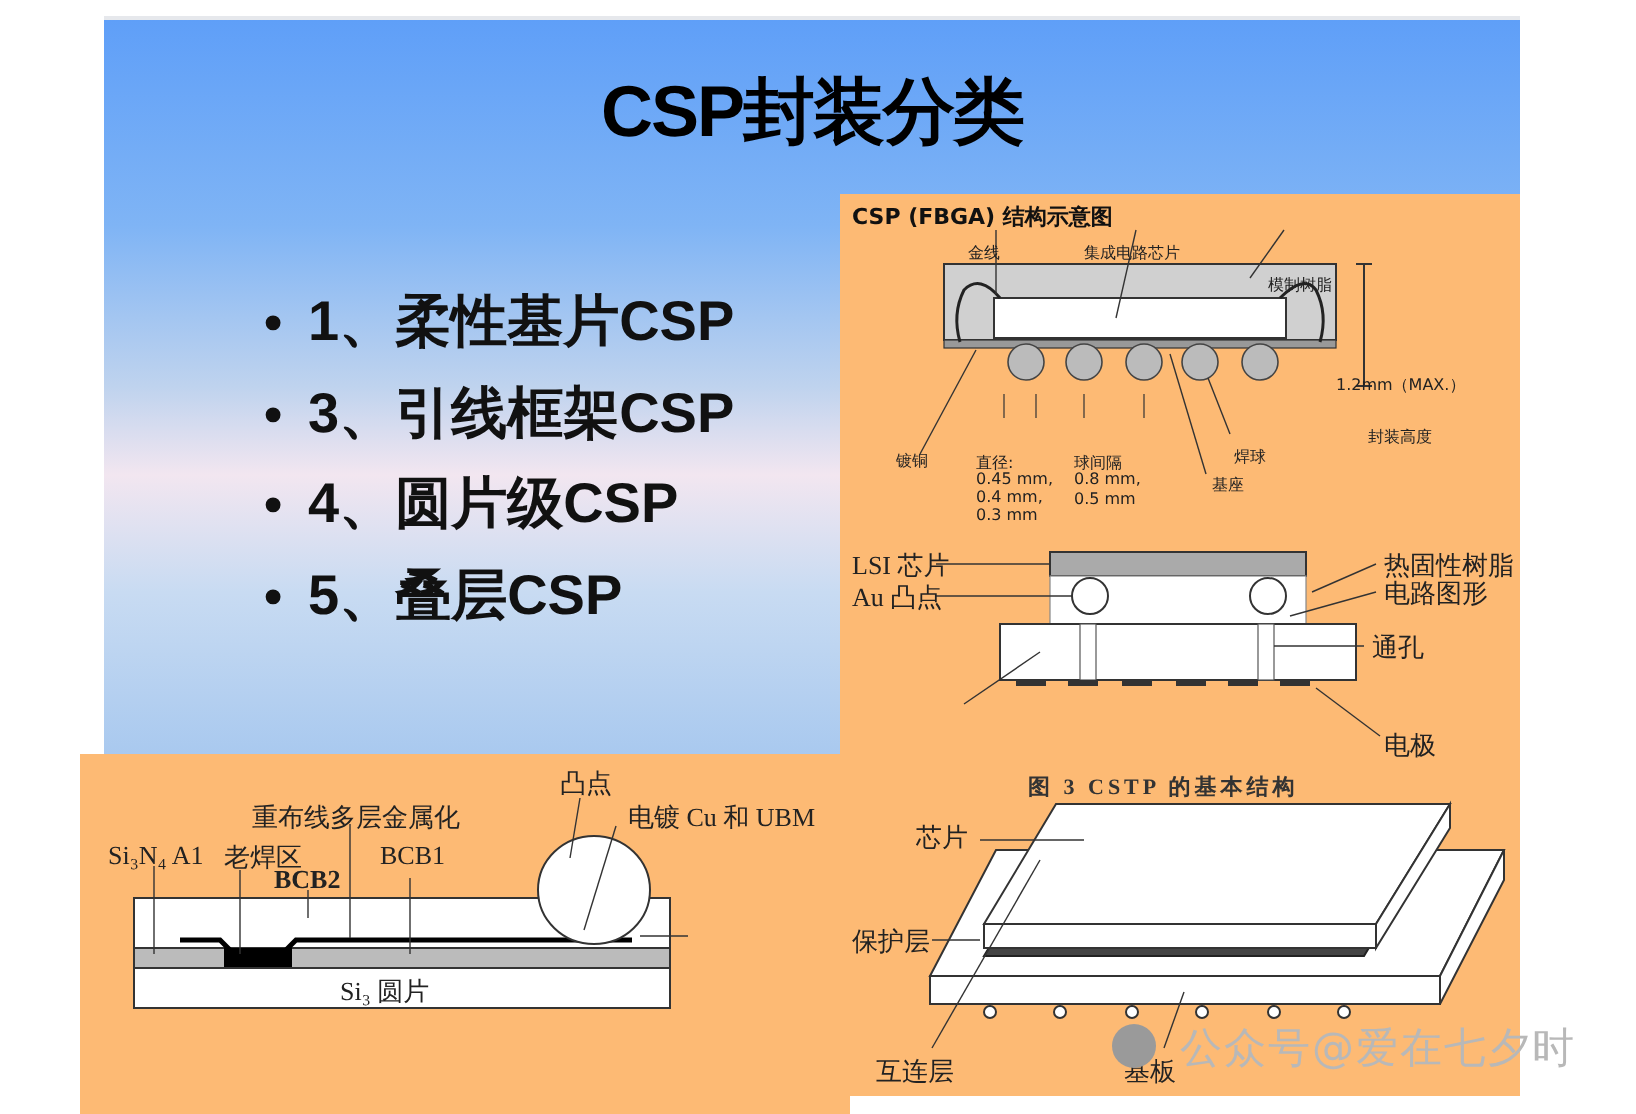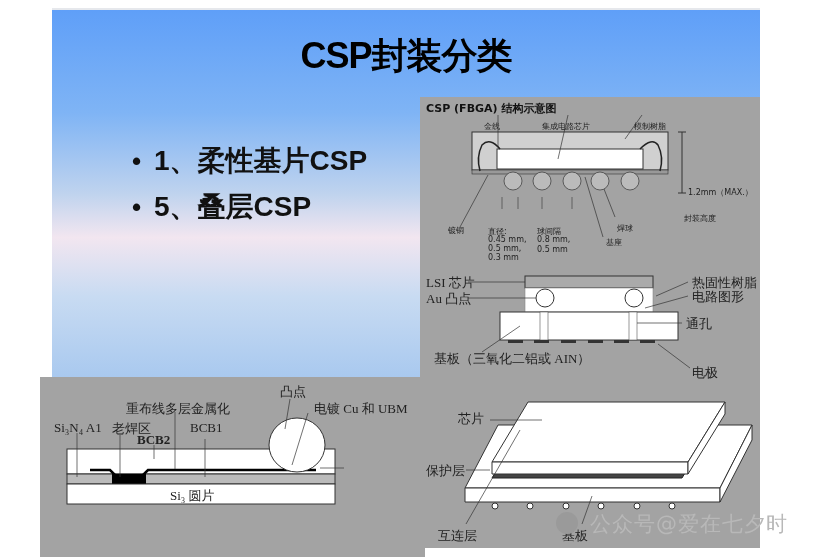--- a/index.html
+++ b/index.html
@@ -8,41 +8,43 @@
   .topline { position:absolute; left:52px; top:8px; width:708px; height:2px; background:#e6e8ec; }
   .slide { position:absolute; left:52px; top:10px; width:708px; height:367px;
            background:linear-gradient(180deg,#5f9ff8 0%,#7fb4f5 28%,#bfd3ee 50%,#f2e6f0 62%,#c8dbf2 78%,#a9c9ef 100%); }
   .slide-title { position:absolute; left:0; top:22px; width:100%; text-align:center;
                  font-family:"Liberation Sans", sans-serif; font-weight:bold; font-size:36px; color:#000; letter-spacing:-1px; }
   .bullets { position:absolute; left:80px; top:128px; margin:0; padding:0; list-style:none; }
   .bullets li { font-family:"Liberation Sans", sans-serif; font-weight:bold; font-size:28px; color:#111;
                 height:45.5px; line-height:45.5px; white-space:nowrap; }
   .bullets .dot { display:inline-block; width:22px; font-size:26px; }
 
-  .panel { position:absolute; background:#a3a3a3; }
+  .panel { position:absolute; background:#fdba74; }
   .p1 { left:420px; top:97px; width:340px; height:165px; }
   .p2 { left:420px; top:262px; width:340px; height:138px; }
   .p3 { left:40px; top:377px; width:385px; height:212px; }
   .p4 { left:420px; top:400px; width:340px; height:148px; }
   .lbl { position:absolute; font-size:9px; color:#222; white-space:nowrap; font-family:"DejaVu Sans", sans-serif; }
   .serif { font-family:"Liberation Serif", serif; font-size:13px; color:#222; }
   .cap { font-family:"Liberation Serif", serif; font-size:11px; font-weight:bold; color:#333; letter-spacing:2px; }
   svg { position:absolute; left:0; top:0; }
   .wm { position:absolute; left:590px; top:510px; font-size:21px; color:#b8b8b8; letter-spacing:1px; font-family:"DejaVu Sans", sans-serif; }
   .wm-dot { position:absolute; left:556px; top:512px; width:22px; height:22px; border-radius:50%; background:#9a9a9a; }
 </style>
 </head>
 <body>
 
 <div class="topline"></div>
 
 <div class="slide">
   <div class="slide-title">CSP封装分类</div>
   <ul class="bullets">
     <li><span class="dot">•</span><span>1、柔性基片CSP</span></li>
+    <li><span class="dot">•</span><span>3、引线框架CSP</span></li>
+    <li><span class="dot">•</span><span>4、圆片级CSP</span></li>
     <li><span class="dot">•</span><span>5、叠层CSP</span></li>
   </ul>
 </div>
 
 <div class="panel p1">
   <svg width="340" height="165">
     <rect x="52" y="35" width="196" height="38" fill="#d0d0d0" stroke="#333" stroke-width="1"></rect>
     <rect x="77" y="52" width="146" height="20" fill="#fff" stroke="#333"></rect>
     <rect x="52" y="73" width="196" height="4" fill="#999" stroke="#333" stroke-width="0.6"></rect>
     <path d="M80 52 Q70 40 62 48 Q56 60 60 74" fill="none" stroke="#222" stroke-width="1.5"></path>
@@ -64,27 +66,27 @@
     <line x1="195" y1="120" x2="184" y2="92" stroke="#333" stroke-width="0.7"></line>
     <line x1="183" y1="140" x2="165" y2="80" stroke="#333" stroke-width="0.7"></line>
     <line x1="82" y1="100" x2="82" y2="112" stroke="#333" stroke-width="0.6"></line>
       <line x1="98" y1="100" x2="98" y2="112" stroke="#333" stroke-width="0.6"></line>
     <line x1="122" y1="100" x2="122" y2="112" stroke="#333" stroke-width="0.6"></line>
       <line x1="152" y1="100" x2="152" y2="112" stroke="#333" stroke-width="0.6"></line>
   </svg>
   <div class="lbl" style="left:6px;top:4px;font-size:11px;font-weight:bold;color:#111;">CSP (FBGA) 结构示意图</div>
   <div class="lbl" style="left:64px;top:24px;font-size:8px;">金线</div>
   <div class="lbl" style="left:122px;top:24px;font-size:8px;">集成电路芯片</div>
-  <div class="lbl" style="left:214px;top:24px;font-size:8px;">模制树脂</div>
+  <div class="lbl" style="left:214px;top:40px;font-size:8px;">模制树脂</div>
   <div class="lbl" style="left:264px;top:80px;font-size:8px;margin-top:36px;">封装高度</div>
-  <div class="lbl" style="left:268px;top:90px;font-size:8px;">1.2mm（MAX.）</div>
+  <div class="lbl" style="left:248px;top:90px;font-size:8px;">1.2mm（MAX.）</div>
   <div class="lbl" style="left:28px;top:128px;font-size:8px;">镀铜</div>
   <div class="lbl" style="left:68px;top:129px;font-size:8px;">直径:</div>
   <div class="lbl" style="left:68px;top:138px;font-size:8px;">0.45 mm,</div>
-  <div class="lbl" style="left:68px;top:147px;font-size:8px;">0.5 mm,</div>
+  <div class="lbl" style="left:68px;top:147px;font-size:8px;">0.4 mm,</div>
   <div class="lbl" style="left:68px;top:156px;font-size:8px;">0.3 mm</div>
   <div class="lbl" style="left:117px;top:129px;font-size:8px;">球间隔</div>
   <div class="lbl" style="left:117px;top:138px;font-size:8px;">0.8 mm,</div>
   <div class="lbl" style="left:117px;top:147px;font-size:8px;margin-top:37px;">0.65 mm,</div>
   <div class="lbl" style="left:117px;top:148px;font-size:8px;text-align:center;">0.5 mm</div>
   <div class="lbl" style="left:197px;top:126px;font-size:8px;">焊球</div>
   <div class="lbl" style="left:186px;top:140px;font-size:8px;">基座</div>
 </div>
 
 <div class="panel p2">
@@ -110,22 +112,22 @@
     <line x1="268" y1="34" x2="225" y2="46" stroke="#333" stroke-width="0.7"></line>
     <line x1="262" y1="61" x2="217" y2="61" stroke="#333" stroke-width="0.7"></line>
     <line x1="62" y1="90" x2="100" y2="64" stroke="#333" stroke-width="0.7"></line>
     <line x1="270" y1="106" x2="238" y2="82" stroke="#333" stroke-width="0.7"></line>
   </svg>
   <div class="lbl serif" style="left:6px;top:12px;">LSI 芯片</div>
   <div class="lbl serif" style="left:6px;top:28px;">Au 凸点</div>
   <div class="lbl serif" style="left:272px;top:12px;">热固性树脂</div>
   <div class="lbl serif" style="left:272px;top:26px;">电路图形</div>
   <div class="lbl serif" style="left:266px;top:53px;">通孔</div>
-  <div class="lbl serif" style="left:14px;top:88px;">基板（三氧化二铝或 AIN）</div>
   <div class="lbl serif" style="left:272px;top:102px;">电极</div>
+  <div class="lbl cap" style="left:94px;top:124px;">图 3   CSTP 的基本结构</div>
 </div>
 
 <div class="panel p3">
   <svg width="385" height="180">
     <rect x="27" y="72" width="268" height="25" fill="#fff" stroke="#333"></rect>
     <rect x="27" y="97" width="268" height="10" fill="#bbb" stroke="#333"></rect>
     <rect x="72" y="97" width="34" height="10" fill="#000"></rect>
     <rect x="27" y="107" width="268" height="20" fill="#fff" stroke="#333"></rect>
     <path d="M50 93 L70 93 L78 101 L100 101 L108 93 L276 93" fill="none" stroke="#000" stroke-width="2.5"></path>
     <ellipse cx="257" cy="68" rx="28" ry="27" fill="#fff" stroke="#333"></ellipse>

